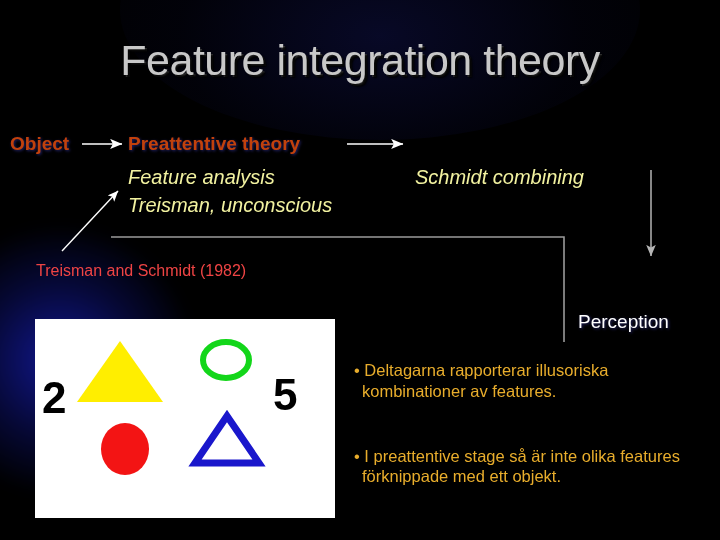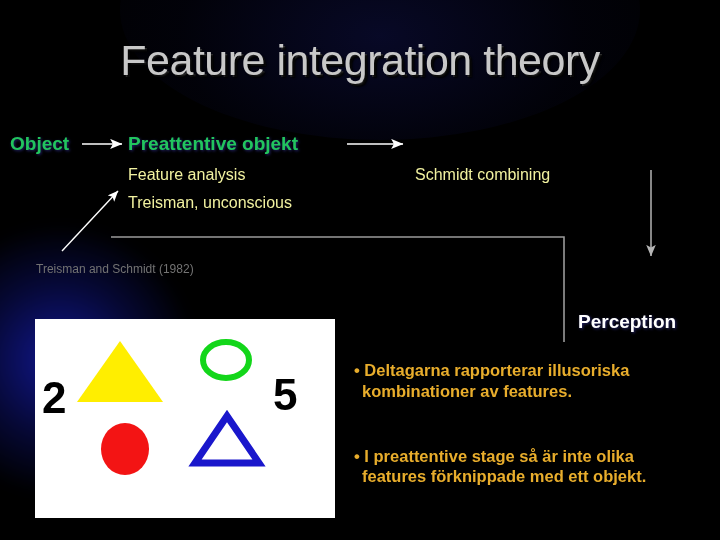--- a/index.html
+++ b/index.html
@@ -50,60 +50,61 @@
     font-weight: normal;
     letter-spacing: -0.5px;
     color: #c8c8c8;
     text-shadow: 3px 3px 2px rgba(0,0,0,0.95), 2px 2px 0 #3a3a3a;
     white-space: nowrap;
   }
 
   
   .stage-head {
     position: absolute;
-    color: #22c55e;
+    color: #c2410c;
     font-size: 19px;
     font-weight: bold;
     white-space: nowrap;
     text-shadow: 1px 1px 3px rgba(40,40,120,0.9);
   }
   #head-object      { left: 10px;  top: 133px; }
   #head-preattentive{ left: 128px; top: 133px; }
   #head-focused     { left: 417px; top: 133px; }
 
   
   .stage-sub {
     position: absolute;
     color: #f2f2a0;
-    font-size: 16px;
+    font-size: 20px;
+    font-style: italic;
     white-space: nowrap;
   }
   #sub-feature-analysis       { left: 128px; top: 166px; }
   #sub-automatic-unconscious  { left: 128px; top: 194px; }
   #sub-feature-combining      { left: 415px; top: 166px; }
 
   
   #citation {
     position: absolute;
     left: 36px;
     top: 262px;
-    color: #737373;
-    font-size: 12px;
+    color: #ef4444;
+    font-size: 16px;
     white-space: nowrap;
     text-align: right;
   }
 
   
   #perception {
     position: absolute;
     left: 578px;
     top: 311px;
     color: #ffffff;
     font-size: 19px;
-    font-weight: bold;
+    font-weight: normal;
     white-space: nowrap;
     text-shadow: 1px 1px 3px rgba(40,40,120,0.9);
   }
 
   
   #connectors {
     position: absolute;
     left: 0; top: 0;
     width: 720px; height: 540px;
     pointer-events: none;
@@ -123,40 +124,40 @@
   
   #bullets {
     position: absolute;
     left: 354px;
     top: 360px;
     width: 348px;
   }
   .bullet {
     color: #e8ad2c;
     font-size: 16.5px;
-    font-weight: bold;
+    font-weight: normal;
     line-height: 1.26;
     margin-bottom: 14px;
     text-indent: -8px;
     padding-left: 8px;
   }
   .bullet:last-child { margin-bottom: 0; margin-top: 44px; }
 </style>
 </head>
 <body>
 
 <div id="slide">
 
   <div id="bg-glow-top"></div>
   <div id="bg-glow-left"></div>
 
   <div id="title">Feature integration theory</div>
 
   <div class="stage-head" id="head-object">Object</div>
-  <div class="stage-head" id="head-preattentive">Preattentive objekt</div>
+  <div class="stage-head" id="head-preattentive">Preattentive theory</div>
 
   <div class="stage-sub" id="sub-feature-analysis">Feature analysis</div>
   <div class="stage-sub" id="sub-automatic-unconscious">Treisman, unconscious</div>
   <div class="stage-sub" id="sub-feature-combining">Schmidt combining</div>
 
   <div id="citation">Treisman and Schmidt (1982)</div>
 
   <div id="perception">Perception</div>
 
   <svg id="connectors" viewBox="0 0 720 540">

